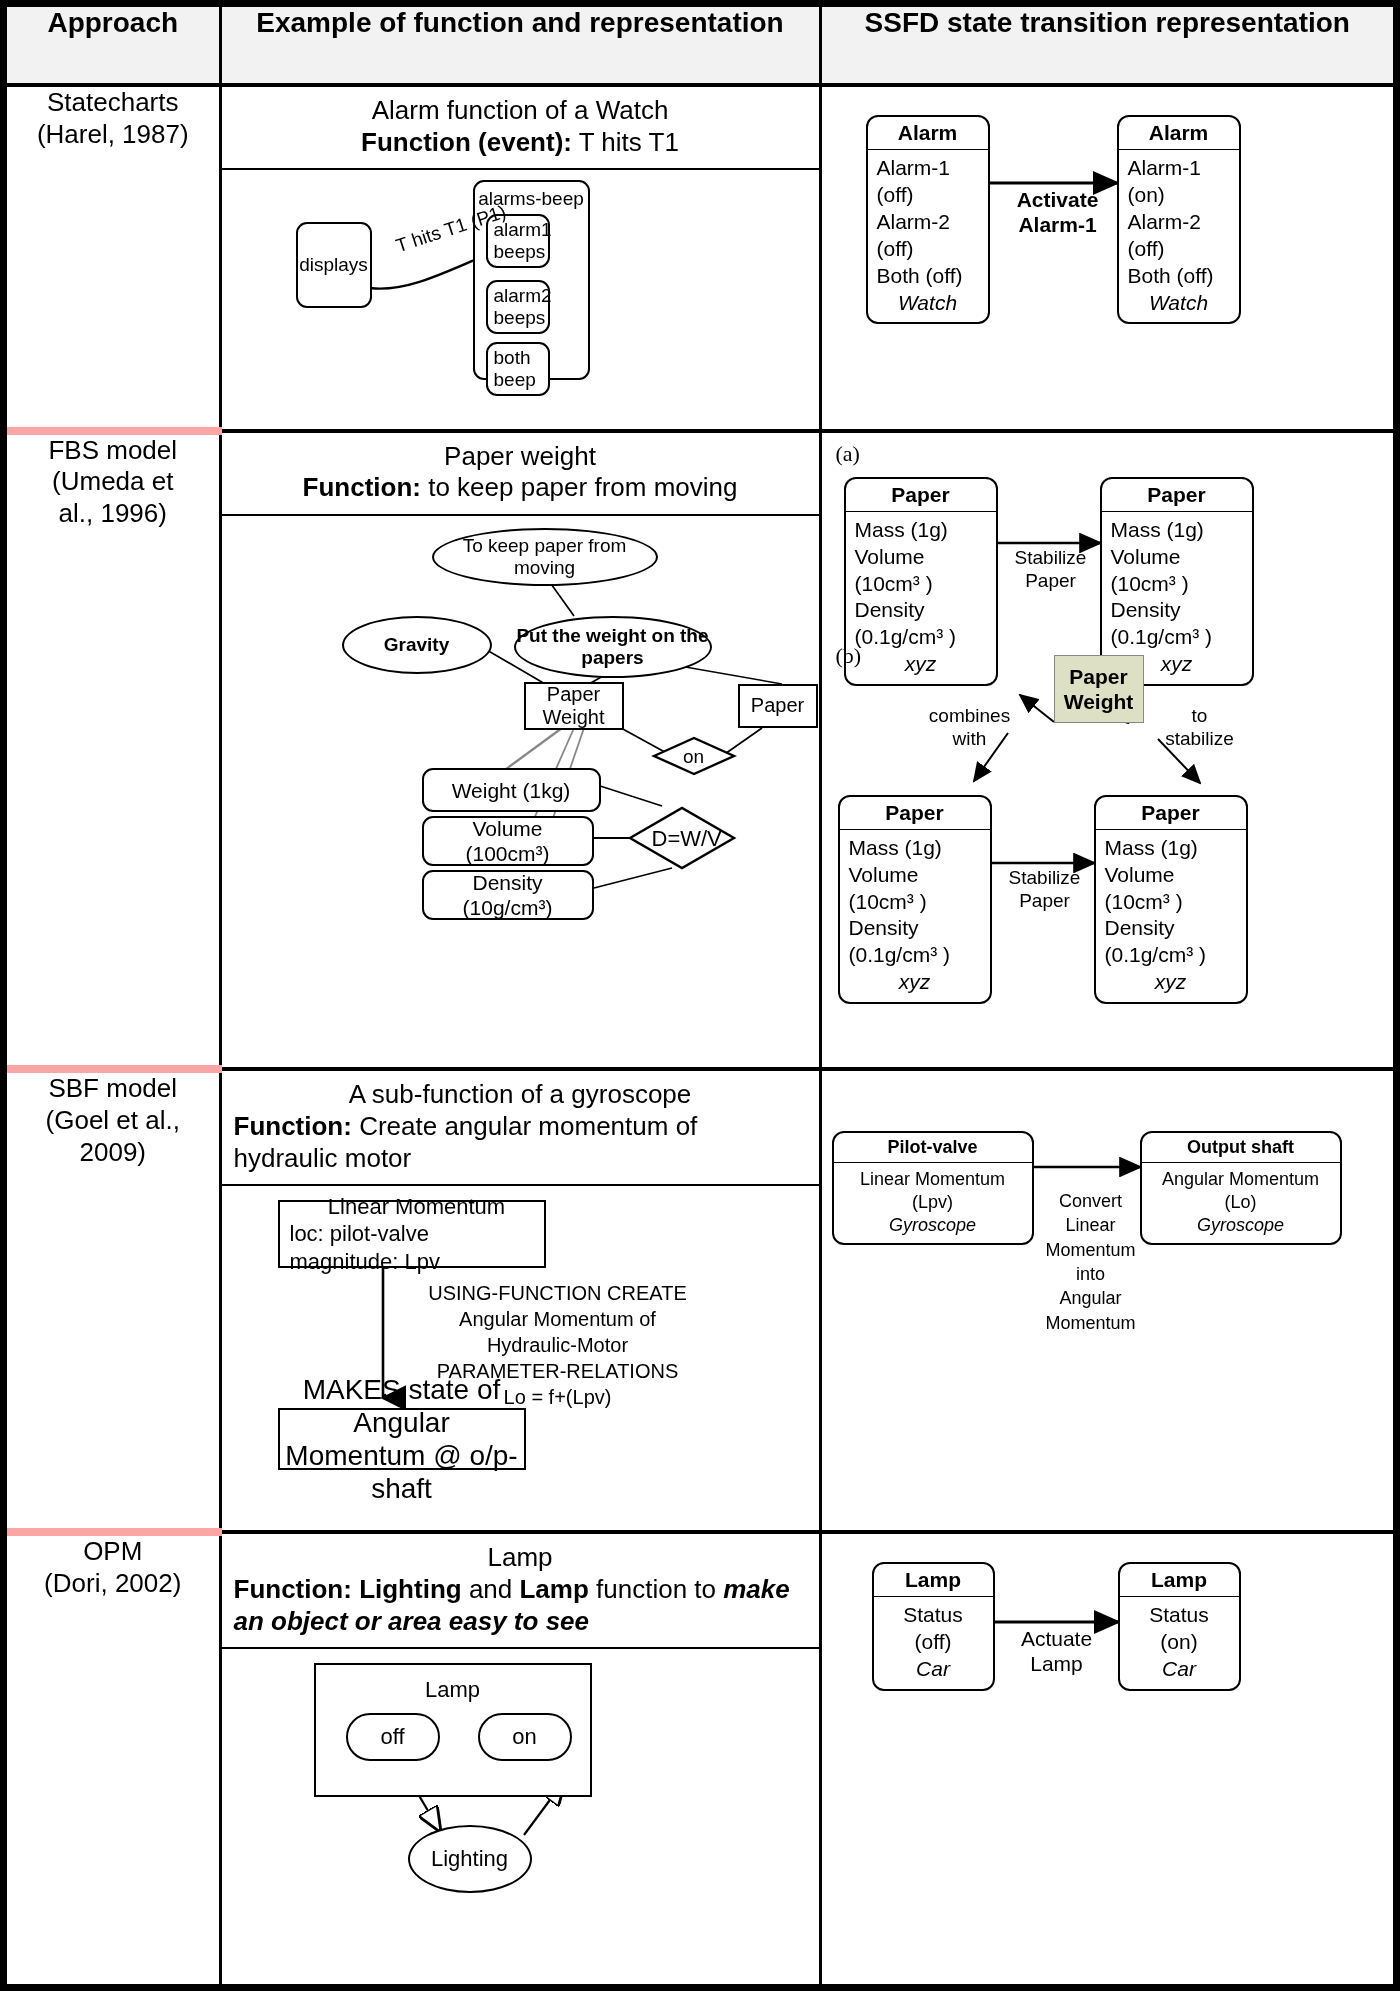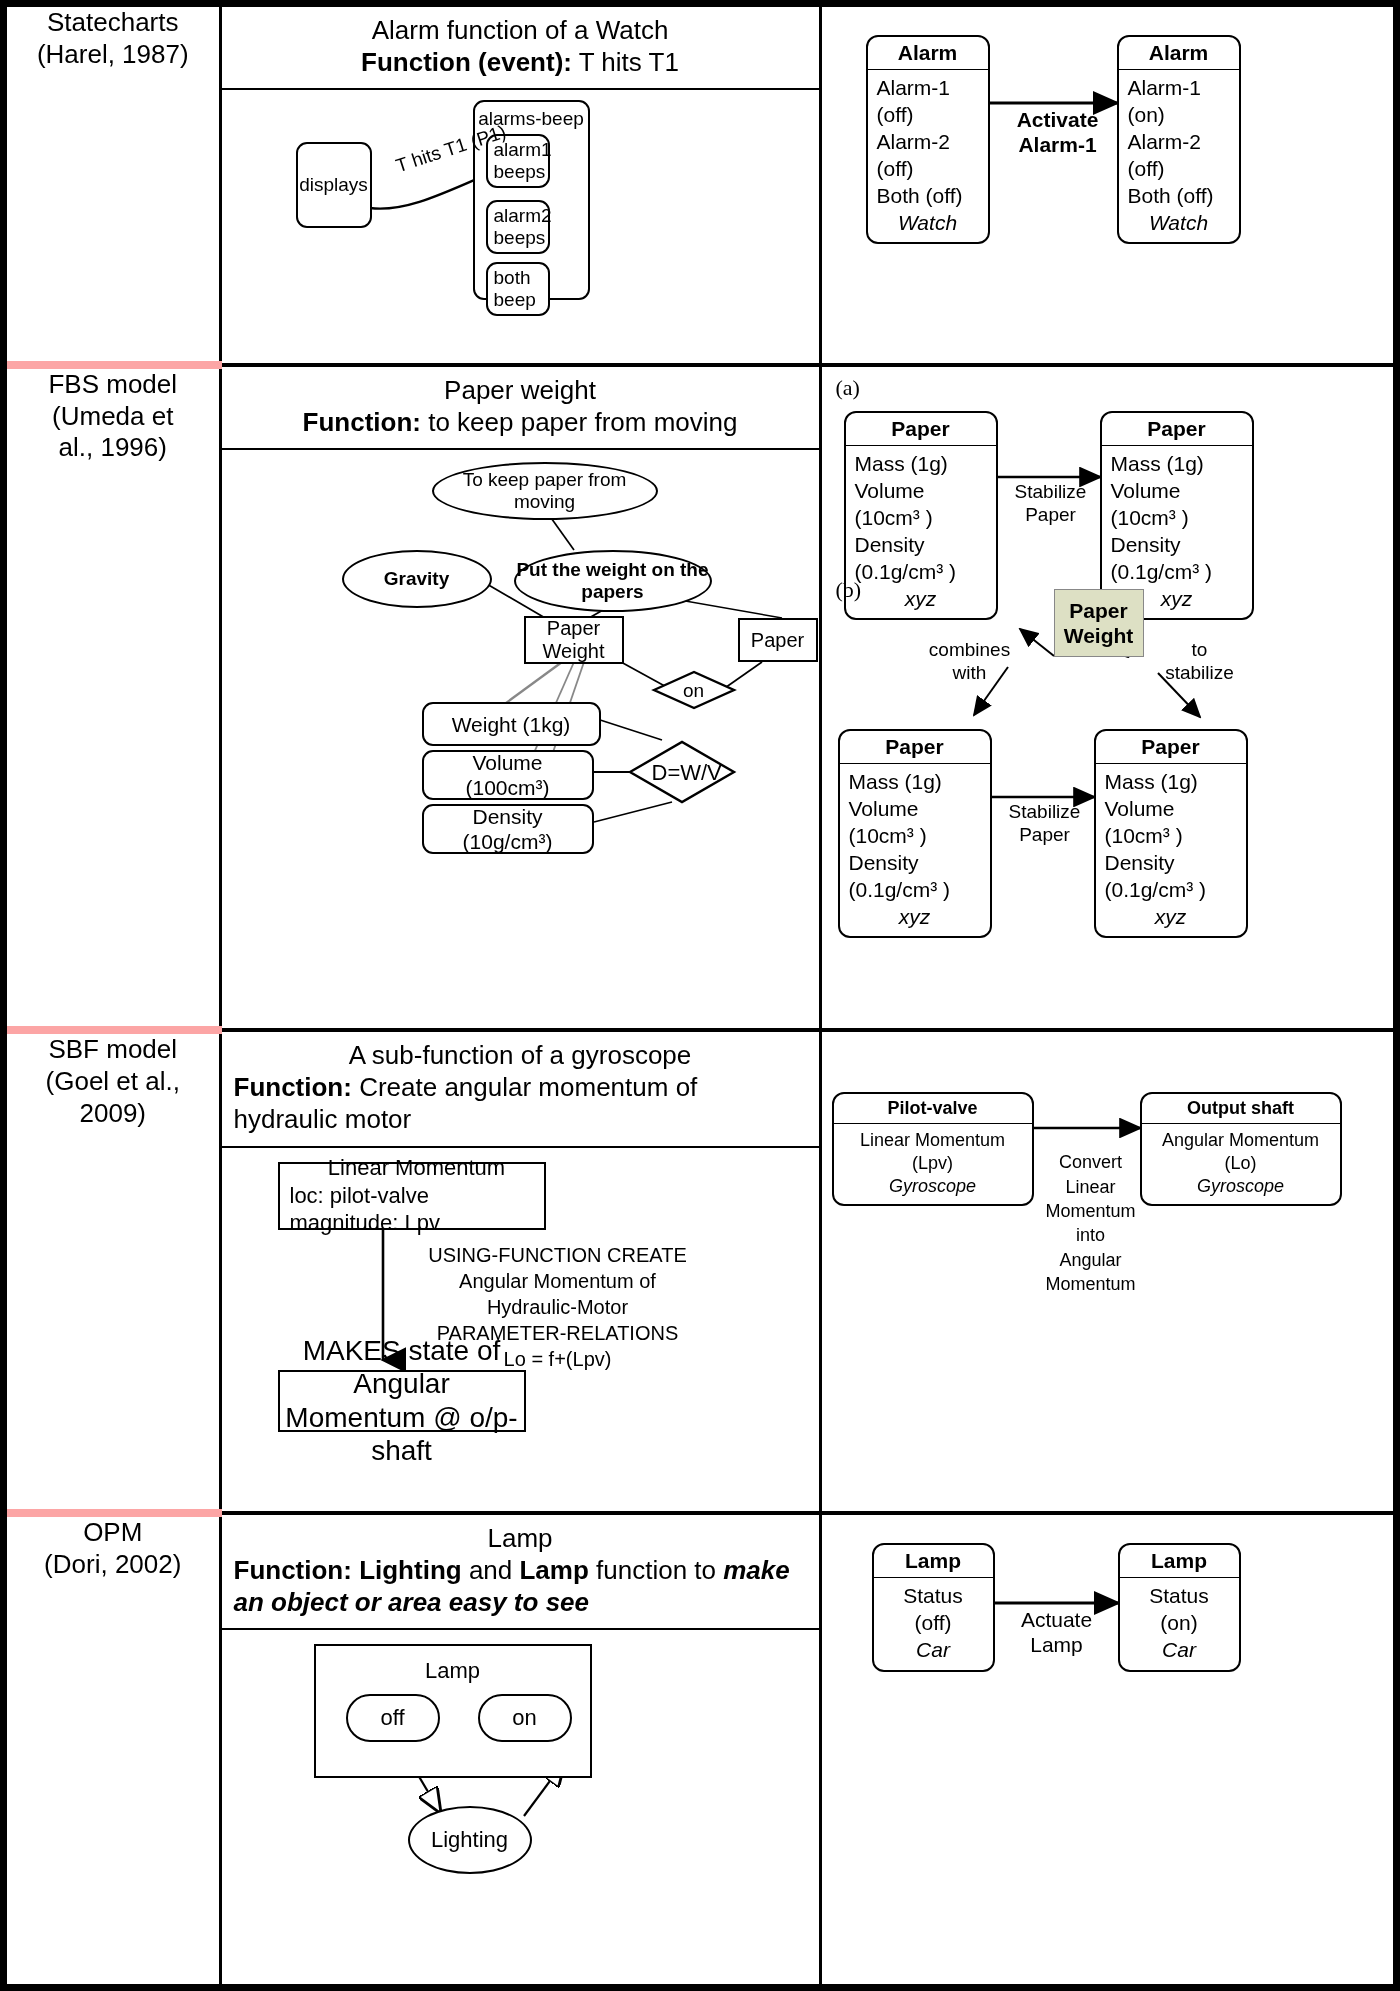--- a/index.html
+++ b/index.html
@@ -167,20 +167,25 @@
 
 <div class="table-wrap">
 <table class="tbl">
   <colgroup>
         <col class="c1">
         <col class="c2">
         <col class="c3">
       </colgroup>
 
   <tbody>
+        <tr>
+    <th class="hdr">Approach</th>
+    <th class="hdr">Example of function and representation</th>
+    <th class="hdr last">SSFD state transition representation</th>
+  </tr>
 
   <tr>
     <td class="approach-cell" style="white-space:pre-line;">Statecharts
 (Harel, 1987)</td>
 
     <td class="mid-cell">
       <div class="caption">
         <span>Alarm function of a Watch</span><br>
         <b>Function (event):</b><span> T hits T1</span>
       </div>

